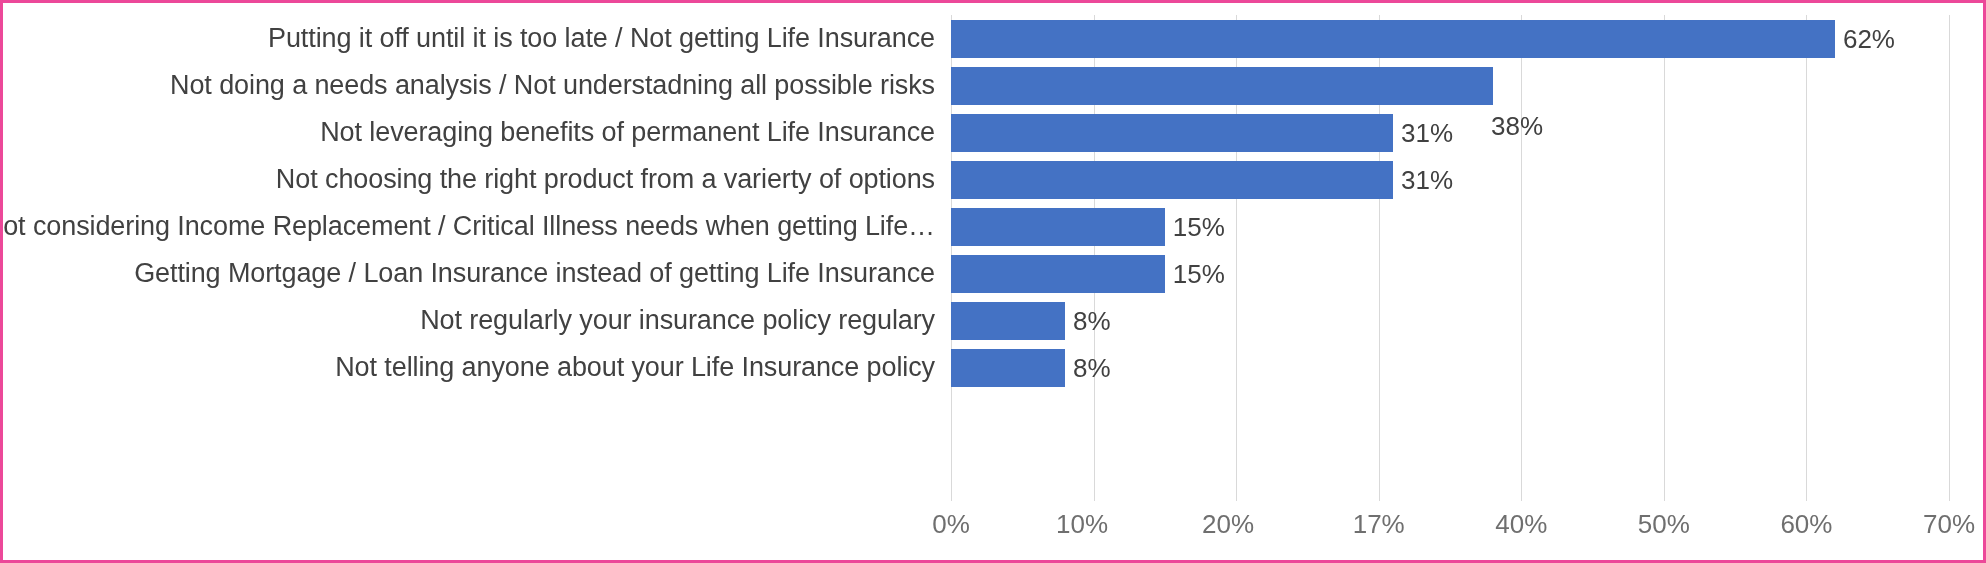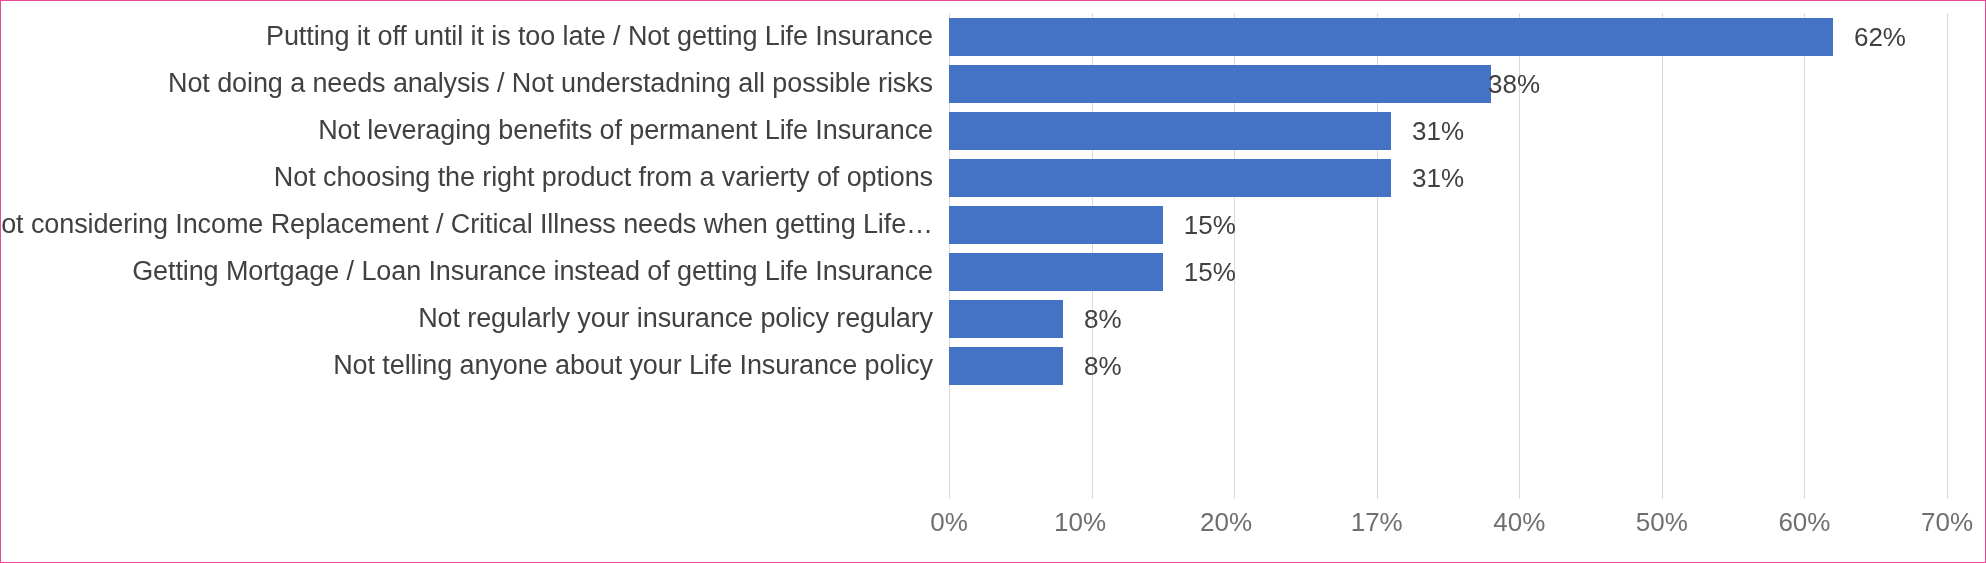--- a/index.html
+++ b/index.html
@@ -10,21 +10,21 @@
   body {
     font-family: "Liberation Sans", sans-serif;
   }
 
   
   #chart-container {
     position: relative;
     width: 1986px;
     height: 563px;
     background: #ffffff;
-    border: 1px solid #ec4899;
+    border: 3px solid #ec4899;
     box-sizing: border-box;
     overflow: hidden;
   }
 
   
   #category-axis {
     position: absolute;
     left: 0;
     top: 0;
     width: 940px;
@@ -84,21 +84,21 @@
     background: #4472c4;
   }
   .bar-value {
     position: absolute;
     top: 5px;
     height: 38px;
     line-height: 38px;
     font-size: 26px;
     color: #414141;
     white-space: nowrap;
-    padding-left: 21px;
+    padding-left: 8px;
   }
 
   
   #value-axis {
     position: absolute;
     left: 948px;
     top: 500px;
     width: 998px;
     height: 48px;
   }
@@ -138,21 +138,21 @@
         <div class="gridline" style="left: 855.429px;"></div>
         <div class="gridline" style="left: 998px;"></div>
       </div>
     <div id="bars-layer">
         <div class="bar-row" style="top: 0px; width: 998px;">
           <div class="bar" style="width: 883.943px; background: rgb(68, 114, 196);"></div>
           <div class="bar-value" style="left: 883.943px;">62%</div>
         </div>
         <div class="bar-row" style="top: 47px; width: 998px;">
           <div class="bar" style="width: 541.771px; background: rgb(68, 114, 196);"></div>
-          <div class="bar-value" style="left: 518px;">38%</div>
+          <div class="bar-value" style="left: 532px; margin-top: 40px;">38%</div>
         </div>
         <div class="bar-row" style="top: 94px; width: 998px;">
           <div class="bar" style="width: 441.971px; background: rgb(68, 114, 196);"></div>
           <div class="bar-value" style="left: 441.971px;">31%</div>
         </div>
         <div class="bar-row" style="top: 141px; width: 998px;">
           <div class="bar" style="width: 441.971px; background: rgb(68, 114, 196);"></div>
           <div class="bar-value" style="left: 441.971px;">31%</div>
         </div>
         <div class="bar-row" style="top: 188px; width: 998px;">

